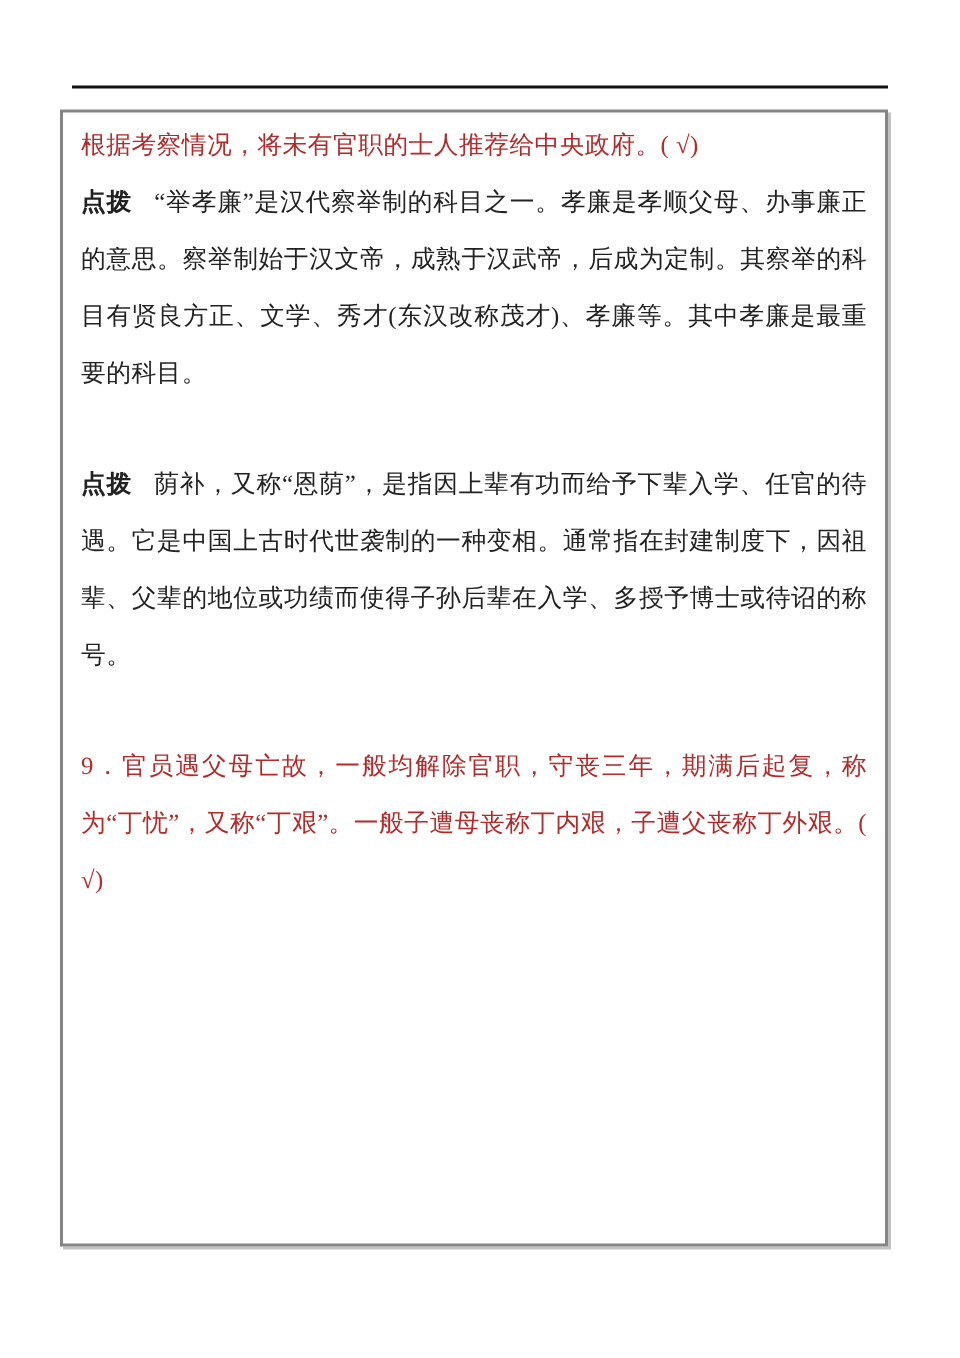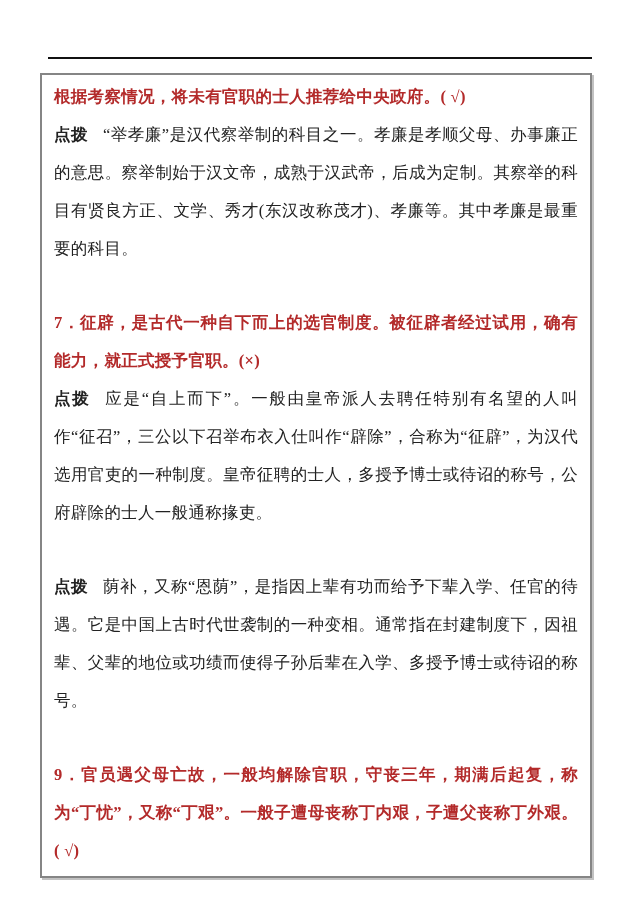--- a/index.html
+++ b/index.html
@@ -40,21 +40,21 @@
   .qa-block p{
     margin:0;
     font-size:16.5px;
     line-height:38px;
     text-align:justify;
     text-justify:inter-character;
     letter-spacing:0.3px;
   }
   .question{
     color:var(--question-red);
-    font-weight:bold;
+    font-weight:normal;
   }
   .note{
     color:var(--body-text);
     font-family:Liberation Serif, serif;
   }
   .note .note-label{
     font-weight:bold;
     margin-right:0.9em;
     color:var(--body-text);
   }
@@ -64,24 +64,20 @@
 
 <div class="top-rule"></div>
 
 <div class="content-frame">
 
   <div class="qa-block">
     <p class="question">根据考察情况，将未有官职的士人推荐给中央政府。( √)</p>
     <p class="note"><span class="note-label">点拨</span><span>“举孝廉”是汉代察举制的科目之一。孝廉是孝顺父母、办事廉正的意思。察举制始于汉文帝，成熟于汉武帝，后成为定制。其察举的科目有贤良方正、文学、秀才(东汉改称茂才)、孝廉等。其中孝廉是最重要的科目。</span></p>
   </div>
 
-  <div class="qa-block">
-    <p class="question">7．征辟，是古代一种自下而上的选官制度。被征辟者经过试用，确有能力，就正式授予官职。(×)</p>
-    <p class="note"><span class="note-label">点拨</span><span>应是“自上而下”。一般由皇帝派人去聘任特别有名望的人叫作“征召”，三公以下召举布衣入仕叫作“辟除”，合称为“征辟”，为汉代选用官吏的一种制度。皇帝征聘的士人，多授予博士或待诏的称号，公府辟除的士人一般通称掾吏。</span></p>
-  </div>
 
   <div class="qa-block">
     <p class="note"><span class="note-label">点拨</span><span>荫补，又称“恩荫”，是指因上辈有功而给予下辈入学、任官的待遇。它是中国上古时代世袭制的一种变相。通常指在封建制度下，因祖辈、父辈的地位或功绩而使得子孙后辈在入学、多授予博士或待诏的称号。</span></p>
   </div>
 
   <div class="qa-block">
     <p class="question">9．官员遇父母亡故，一般均解除官职，守丧三年，期满后起复，称为“丁忧”，又称“丁艰”。一般子遭母丧称丁内艰，子遭父丧称丁外艰。( √)</p>
   </div>
 
 </div>

